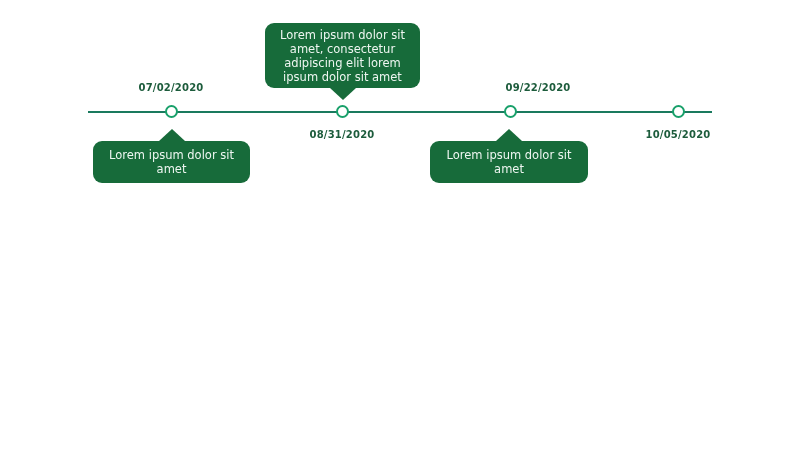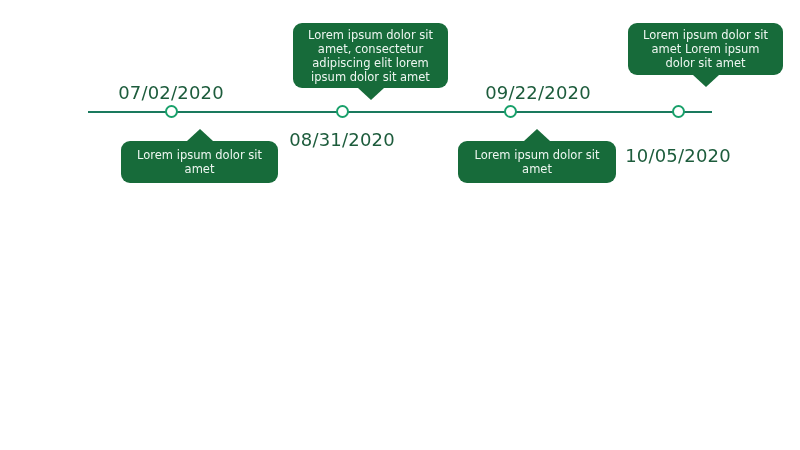--- a/index.html
+++ b/index.html
@@ -43,22 +43,22 @@
     border: 2px solid #18a06a;
     background: #ffffff;
     box-sizing: border-box;
     top: 105px;
     margin-left: -6.5px;
   }
 
   
   .date-label {
     position: absolute;
-    font-size: 18px;
-    font-weight: normal;
+    font-size: 10px;
+    font-weight: bold;
     color: #1d5c3c;
     white-space: nowrap;
     letter-spacing: 0.2px;
     transform: translateX(-50%);
   }
   .date-label.above { top: 82px; }
   .date-label.below { top: 129px; text-align: center; }
 
   
   .callout {
@@ -67,21 +67,20 @@
     border-radius: 9px;
     color: #eef6f1;
     font-size: 11.5px;
     line-height: 14px;
     text-align: center;
     box-sizing: border-box;
     padding: 9px 12px;
     display: flex;
     align-items: center;
     justify-content: center;
-    margin-left: 28px;
   }
   .callout .callout-text {
     display: block;
     width: 100%;
   }
 
   
   .callout::after {
     content: "";
     position: absolute;
@@ -135,18 +134,15 @@
     <span class="callout-text">Lorem ipsum dolor sit amet, consectetur adipiscing elit lorem ipsum dolor sit amet</span>
   </div>
 
   <div class="node-dot" style="left:510px;"></div>
   <div class="date-label above" style="left:510px;margin-left:28px;">09/22/2020</div>
   <div class="callout callout-3 tail-up">
     <span class="callout-text">Lorem ipsum dolor sit amet</span>
   </div>
 
   <div class="node-dot" style="left:678px;"></div>
-  <div class="date-label below" style="left:678px;margin-top:16px;">10/05/2020</div>
-  <div class="callout callout-4 tail-down">
-    <span class="callout-text">Lorem ipsum dolor sit amet Lorem ipsum dolor sit amet</span>
-  </div>
+  <div class="date-label below" style="left:678px;">10/05/2020</div>
 
 </div>
 
 </body></html>

